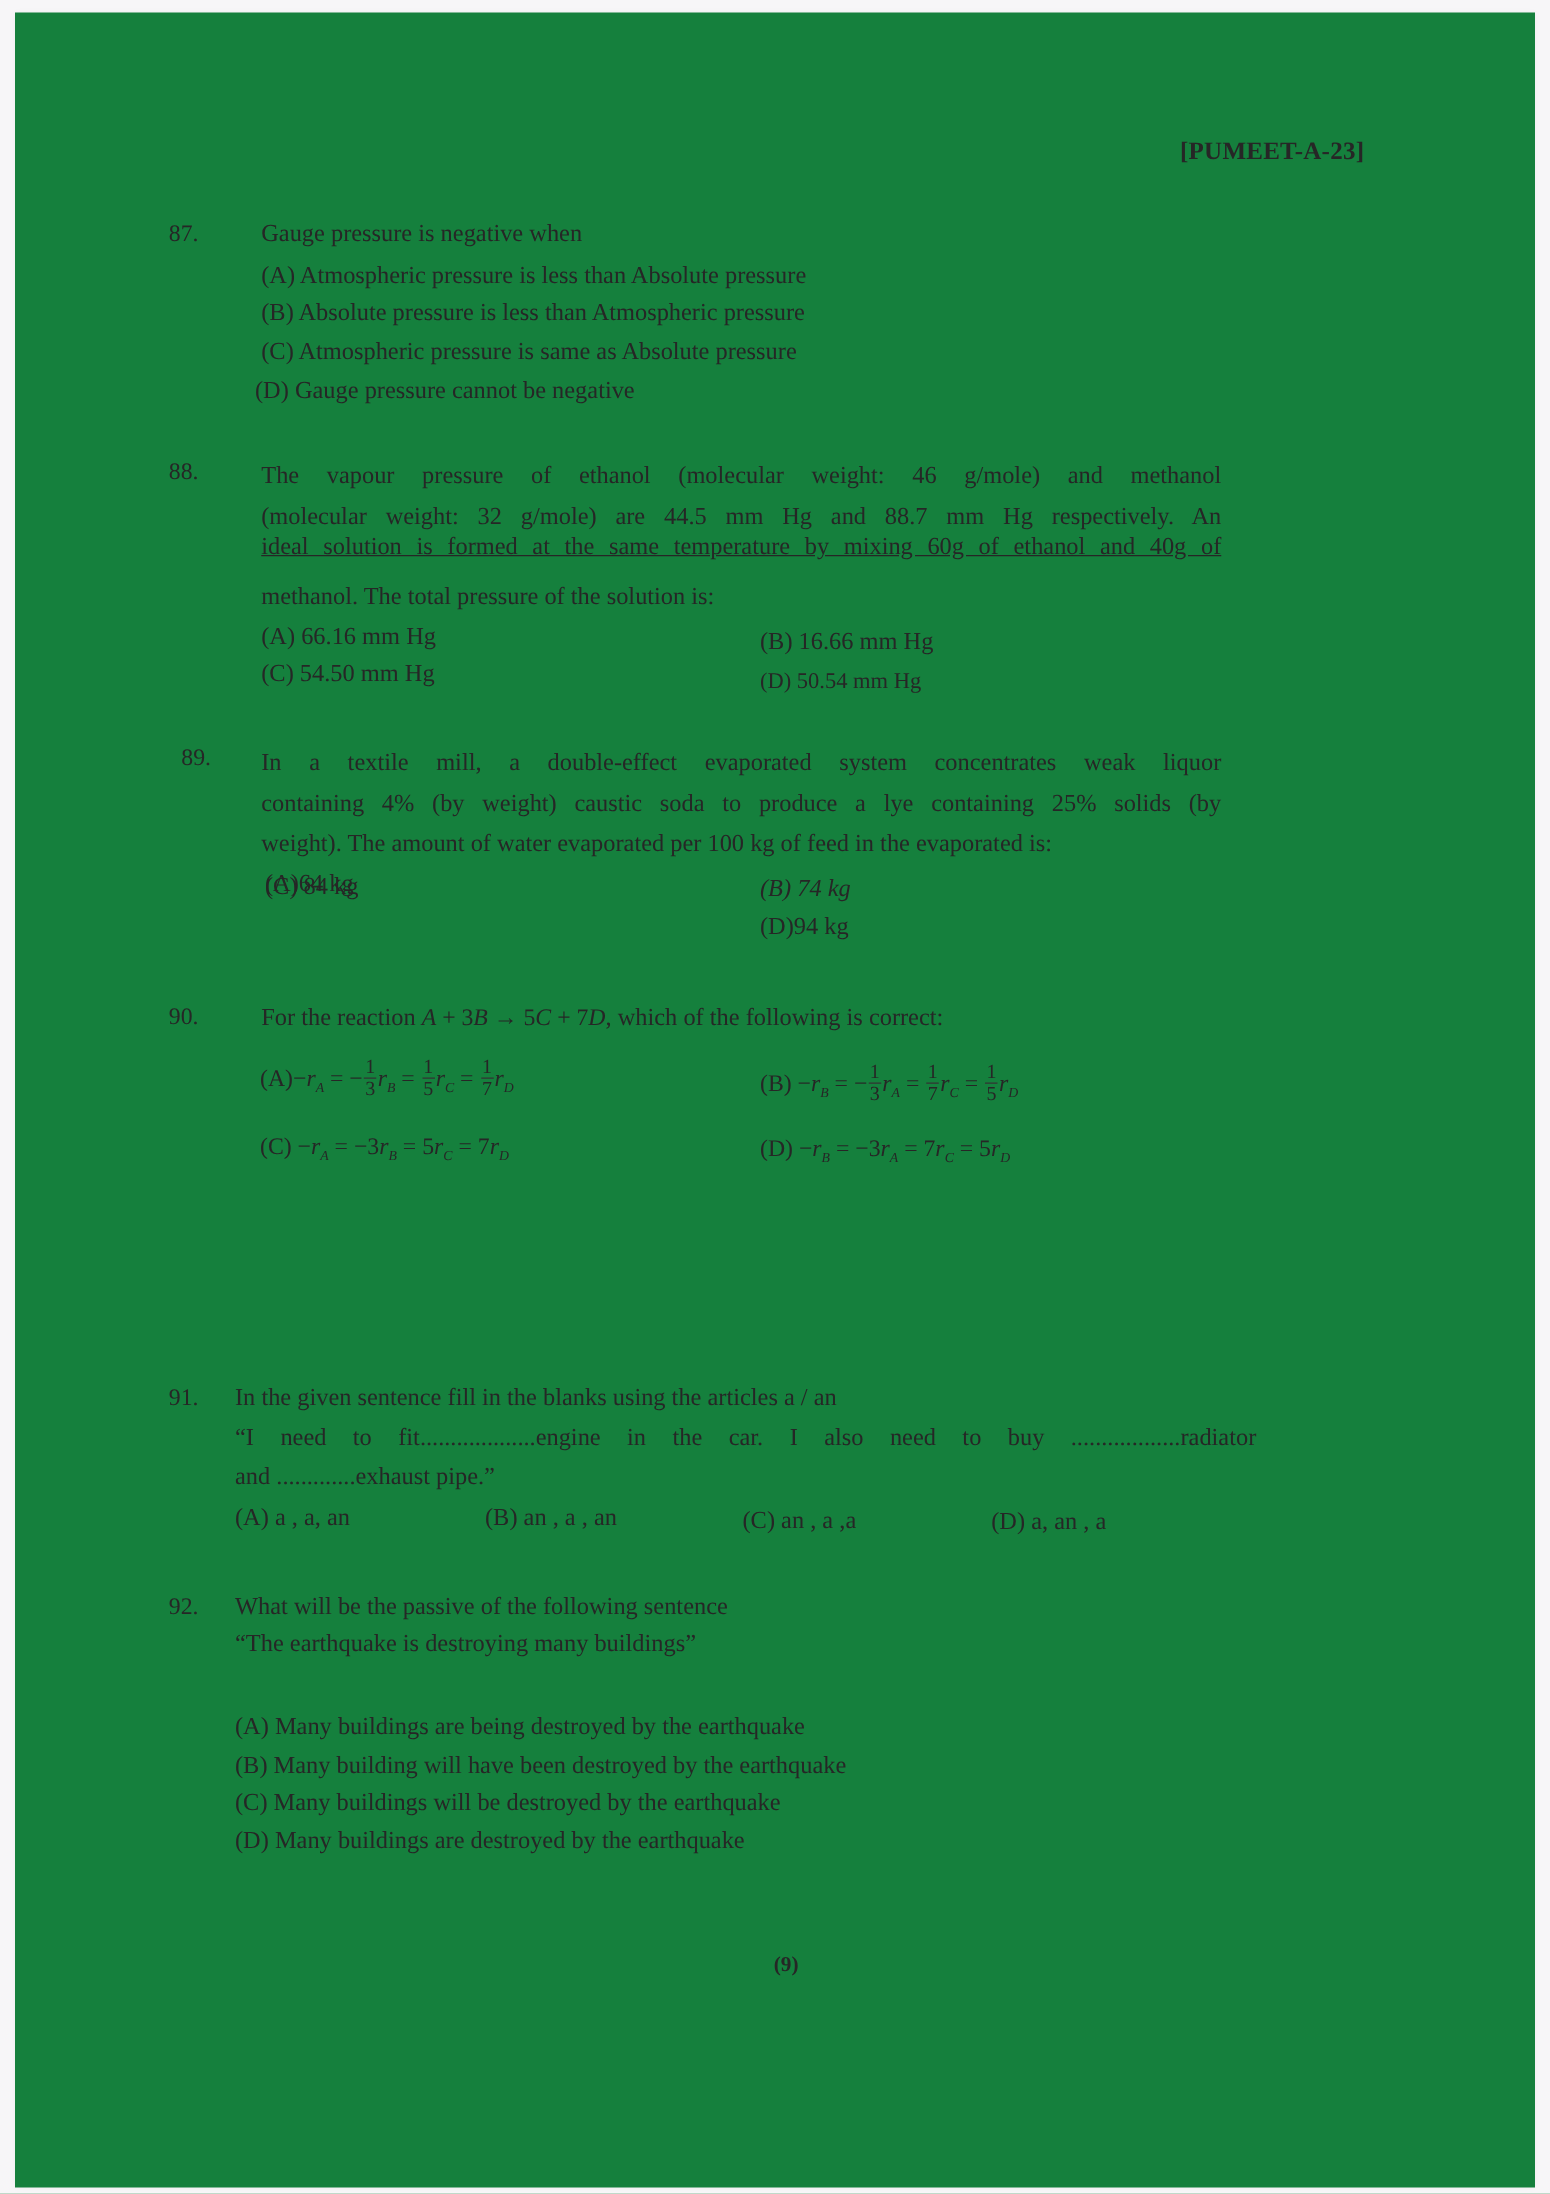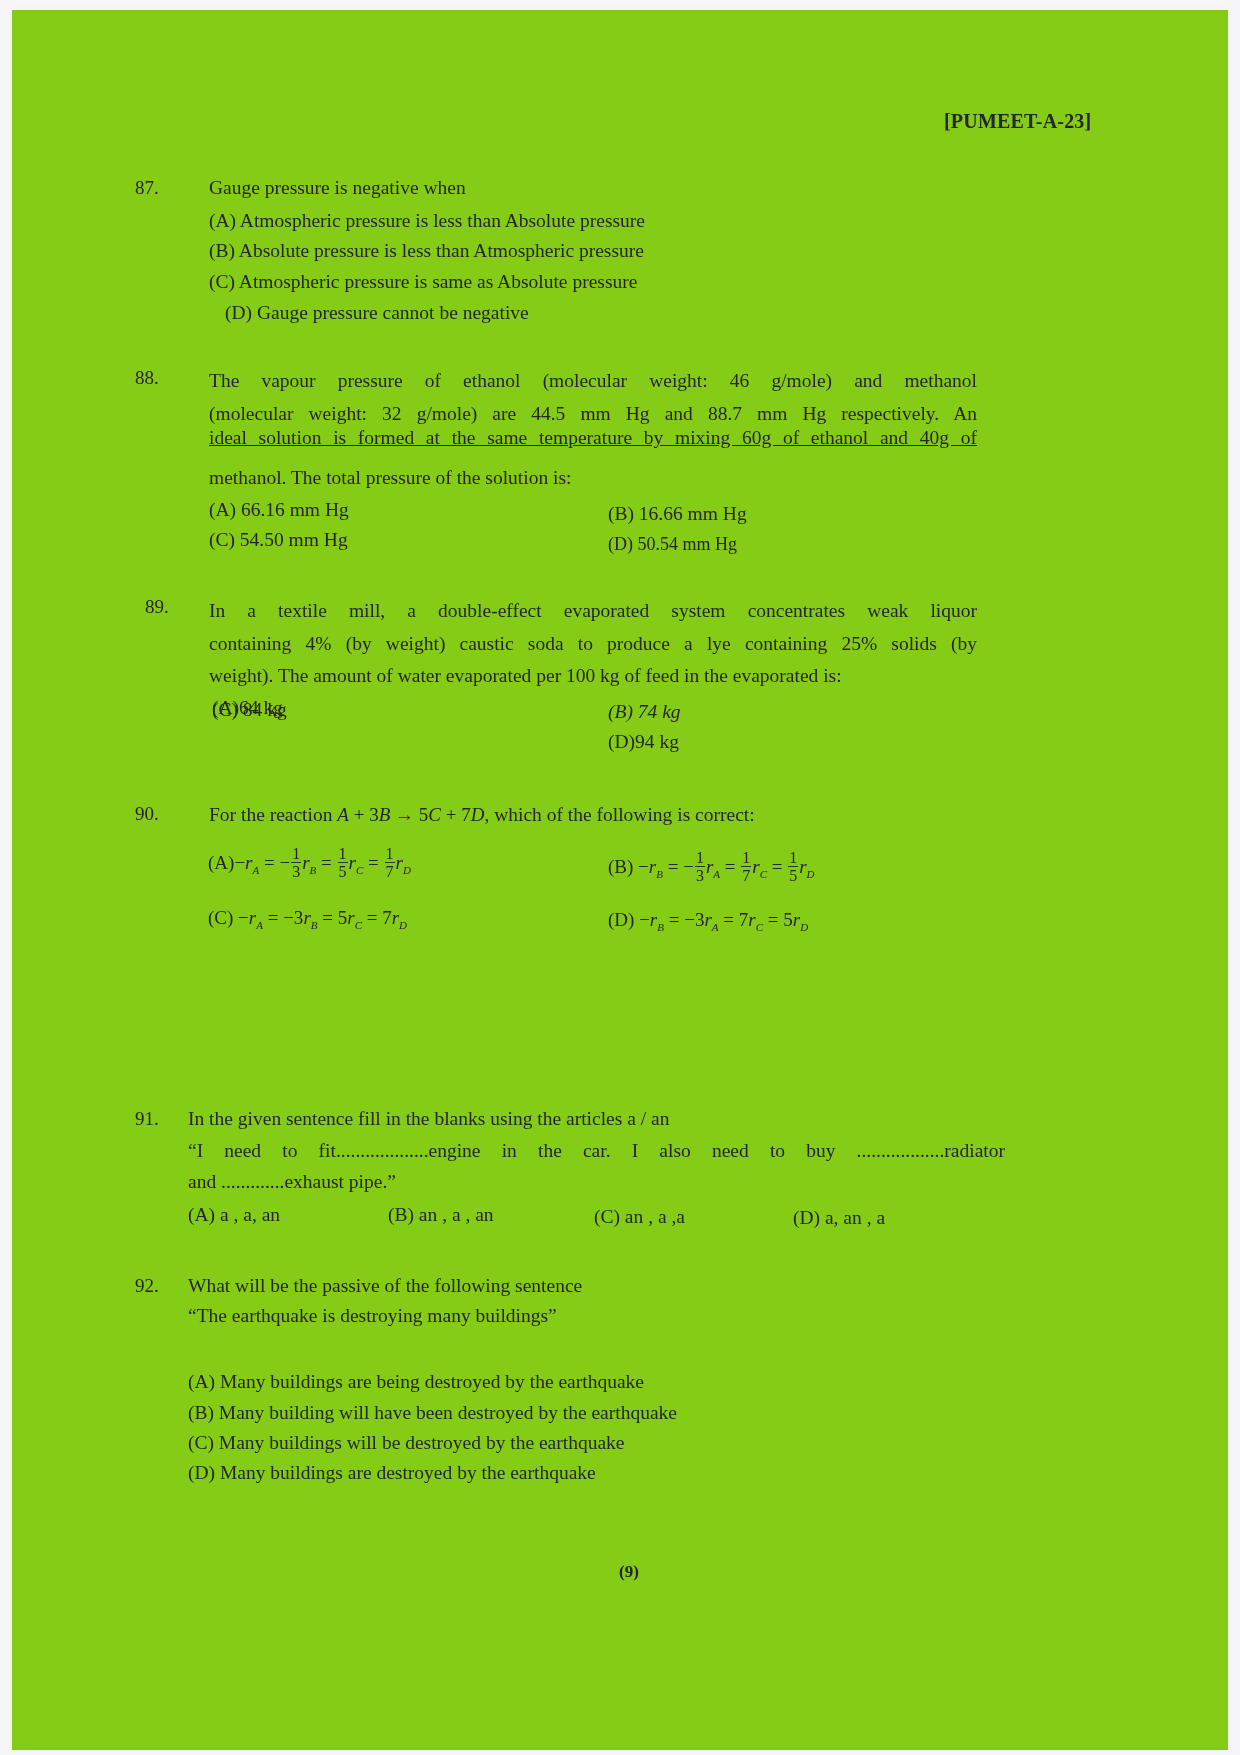--- a/index.html
+++ b/index.html
@@ -7,21 +7,21 @@
       width: 1240px; height: 1755px;
       background: #f7f6f8;
       position: relative;
       overflow: hidden;
       font-family: "Liberation Serif", "DejaVu Serif", serif;
       color: #262626;
     }
     .page {
       position: absolute; left: 12px; top: 10px;
       width: 1216px; height: 1740px;
-      background: #84cc16;
+      background: #15803d;
       box-shadow: 0 0 6px rgba(0,0,0,0.04);
     }
     .abs { position: absolute; white-space: nowrap; }
     .header-code {
       left: 932px; top: 100px;
       font-size: 20px; font-weight: bold; letter-spacing: 0.2px;
     }
     .qnum { font-size: 19px; }
     .txt { font-size: 19.5px; line-height: 32px; }
     .just {
@@ -47,21 +47,21 @@
 <div class="page">
 
   <div class="abs header-code">[PUMEET-A-23]</div>
 
   <div>
     <div class="abs qnum" style="left:123px; top:167px;">87.</div>
     <div class="abs txt" style="left:197px; top:162px;">Gauge pressure is negative when</div>
     <div class="abs txt" style="left:197px; top:195px;">(A) Atmospheric pressure is less than Absolute pressure</div>
     <div class="abs txt" style="left:197px; top:225px;">(B) Absolute pressure is less than Atmospheric pressure</div>
     <div class="abs txt" style="left:197px; top:256px;">(C) Atmospheric pressure is same as Absolute pressure</div>
-    <div class="abs txt" style="left:213px; top:287px;">(D) Gauge pressure cannot be negative</div>
+    <div class="abs txt" style="left:192px; top:287px;">(D) Gauge pressure cannot be negative</div>
   </div>
 
   <div>
     <div class="abs qnum" style="left:123px; top:357px;">88.</div>
     <div class="just" style="left:197px; top:355px; width:768px;">The vapour pressure of ethanol (molecular weight: 46 g/mole) and methanol</div>
     <div class="just" style="left:197px; top:388px; width:768px;">(molecular weight: 32 g/mole) are 44.5 mm Hg and 88.7 mm Hg respectively. An</div>
     <div class="just" style="left:197px; top:412px; width:768px;text-decoration:underline;">ideal solution is formed at the same temperature by mixing 60g of ethanol and 40g of</div>
     <div class="abs txt" style="left:197px; top:452px;">methanol. The total pressure of the solution is:</div>
     <div class="abs txt" style="left:197px; top:484px;">(A) 66.16 mm Hg</div>
     <div class="abs txt" style="left:596px; top:488px;">(B) 16.66 mm Hg</div>

